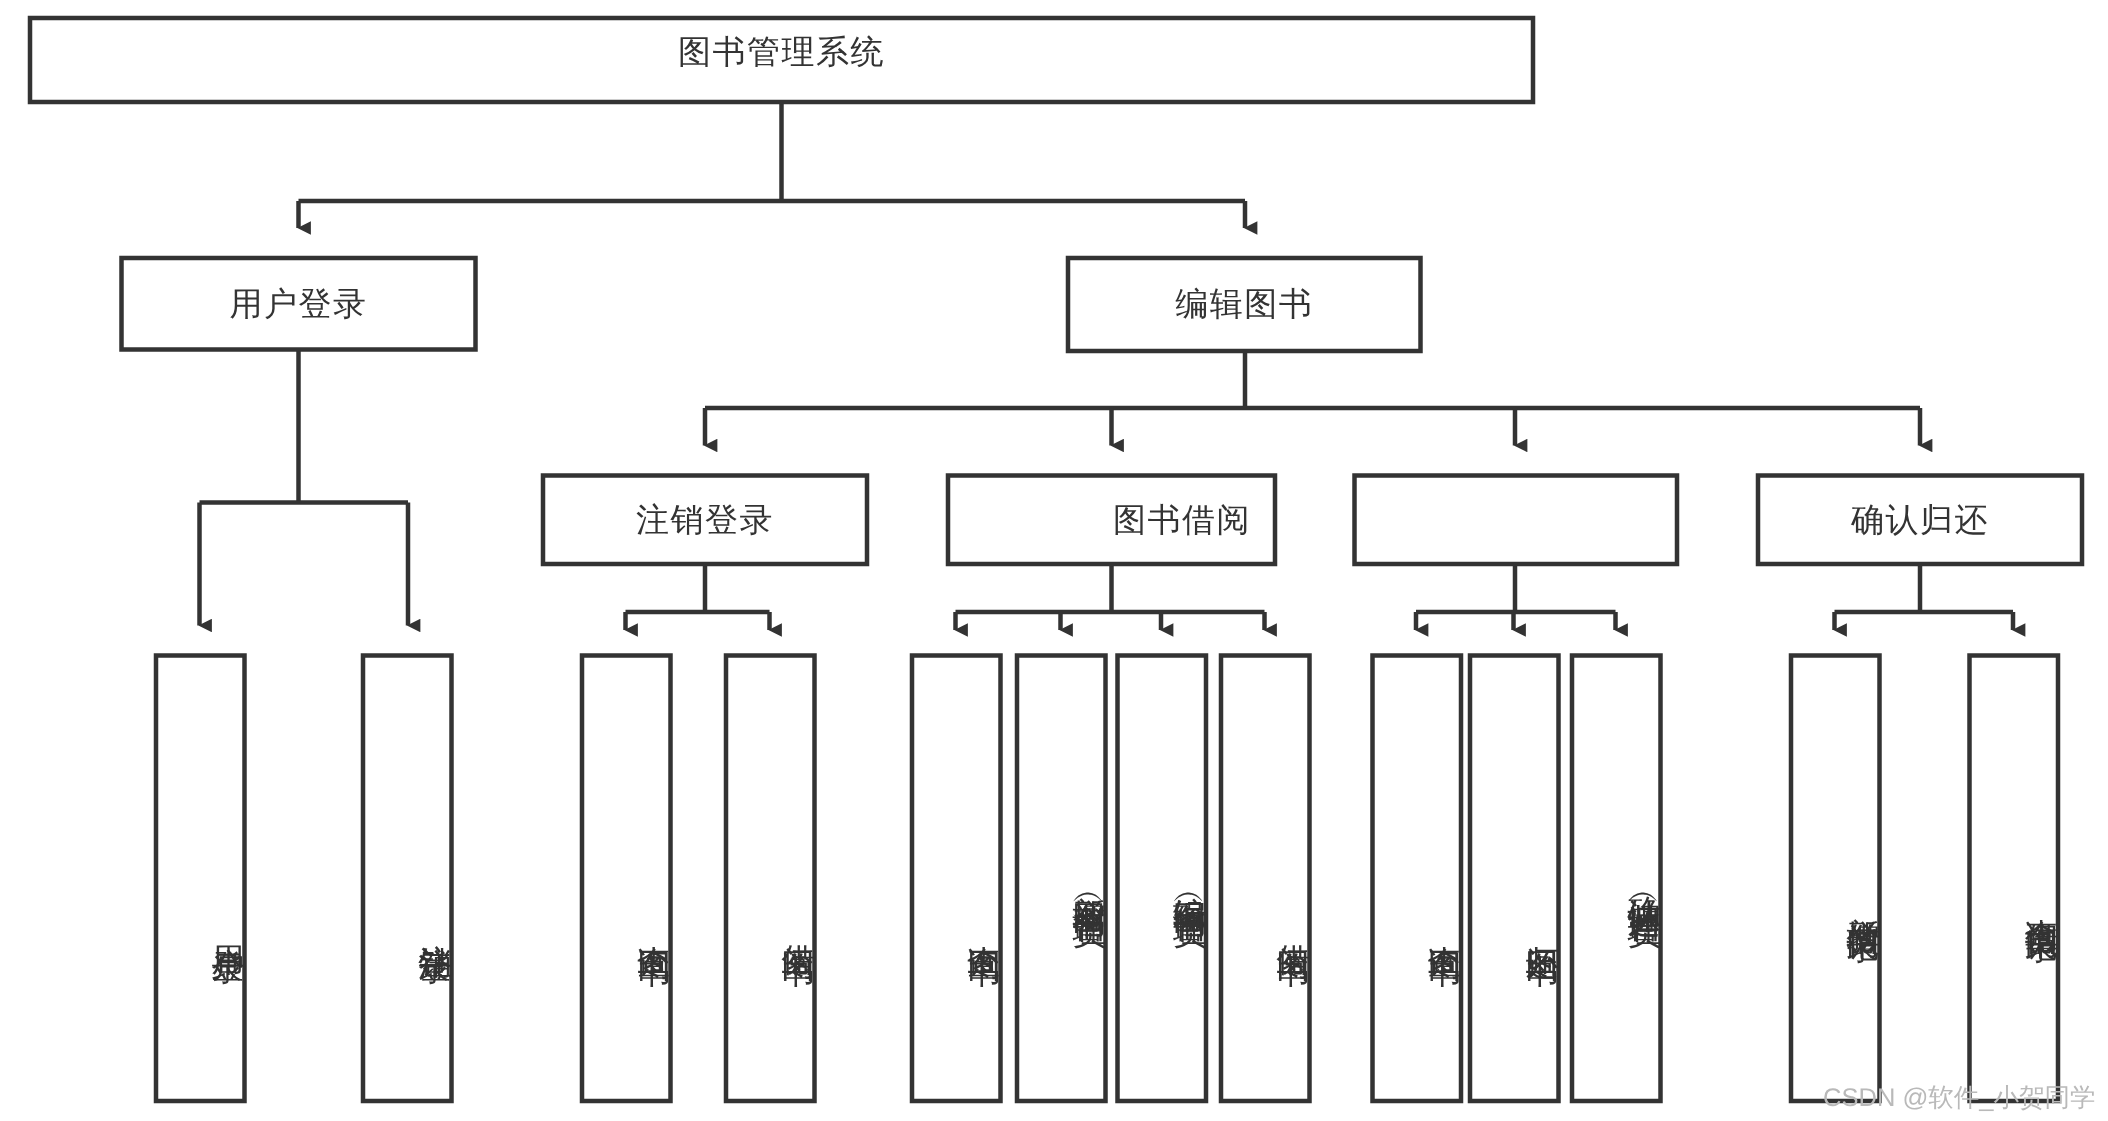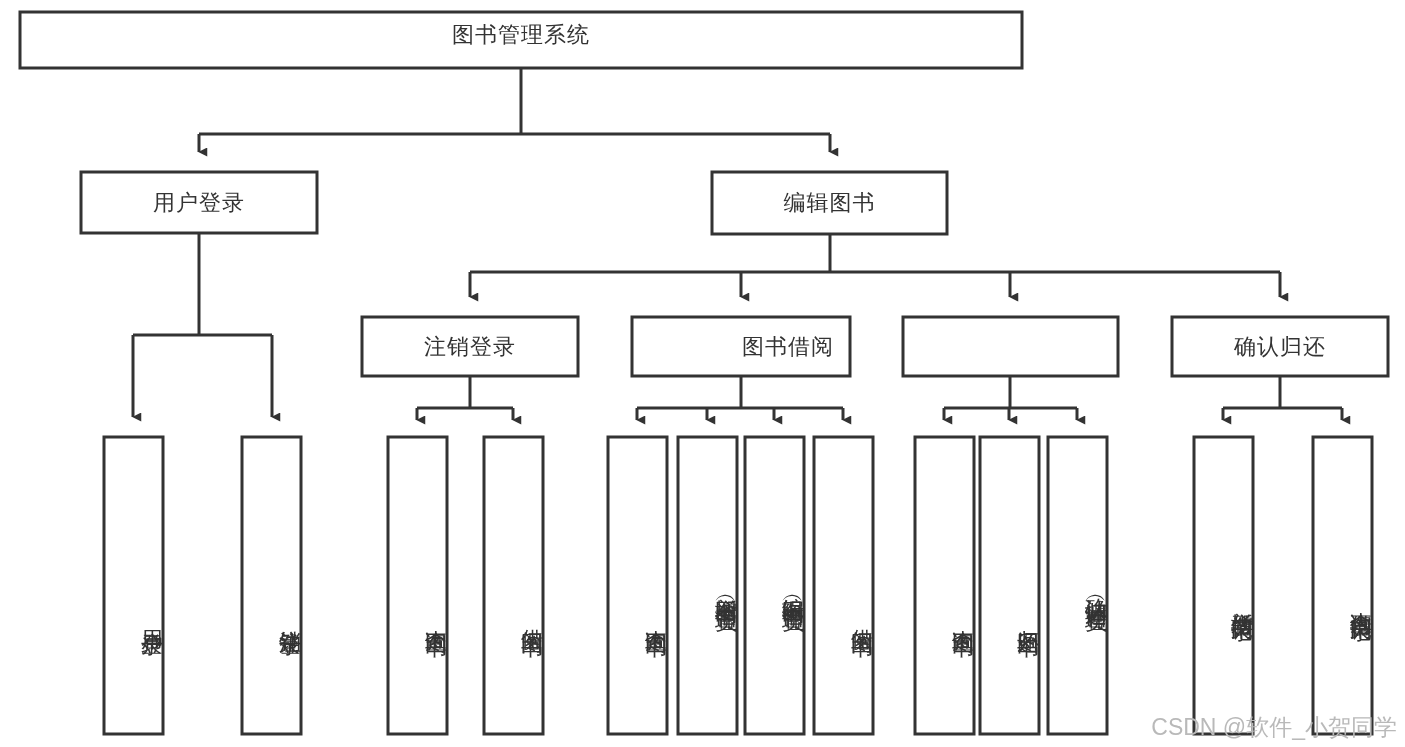--- a/index.html
+++ b/index.html
@@ -62,21 +62,21 @@
     stroke-width: 3;
     fill: none;
   }
   .arrowhead {
     fill: #333333;
   }
   #watermark {
     position: absolute;
     right: 8px;
     bottom: 4px;
-    font-size: 23px;
+    font-size: 17px;
     color: #b9b9b9;
     font-family: "Liberation Sans", "DejaVu Sans", sans-serif;
     white-space: nowrap;
     pointer-events: none;
   }
 </style>
 </head>
 <body>
 
 <div id="diagram-root">

